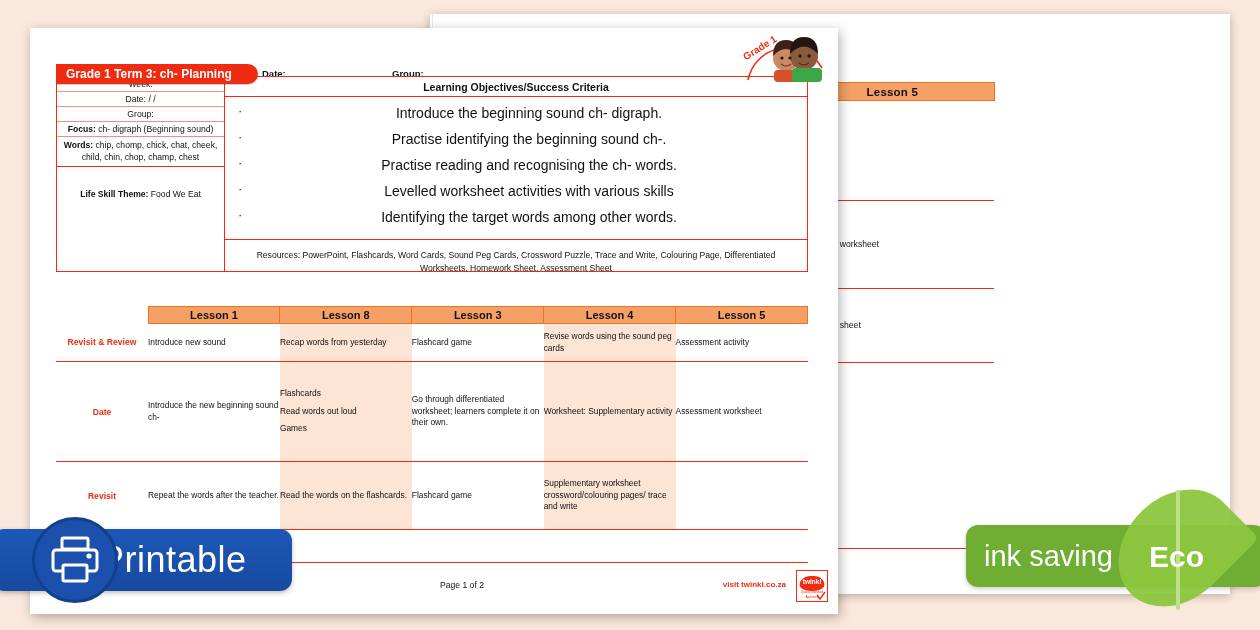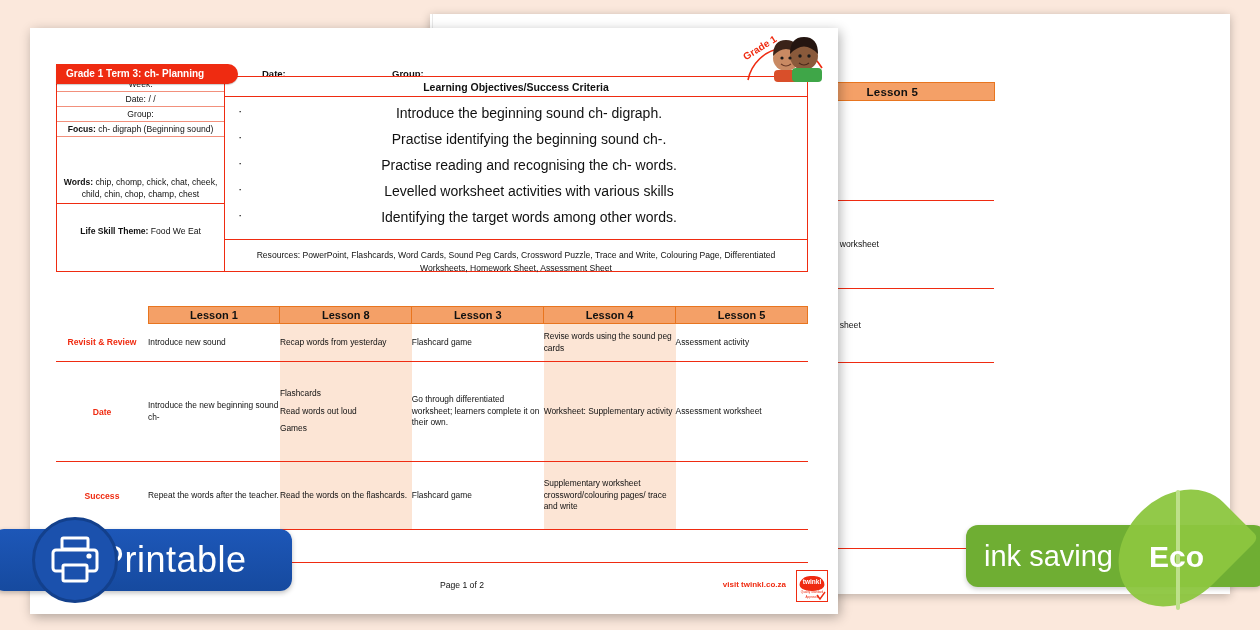--- a/index.html
+++ b/index.html
@@ -75,25 +75,25 @@
     background-size: 6px 6px;
     opacity: .55;
     pointer-events: none;
   }
 
   
   .title-banner {
     position: absolute;
     left: 26px; top: 36px;
     height: 20px;
-    padding: 0 34px 0 10px;
+    padding: 0 26px 0 10px;
     background: #ef2b11;
     border-radius: 0 11px 11px 0;
     color: #fff;
-    font-size: 10px;
+    font-size: 12px;
     font-weight: bold;
     line-height: 20px;
     white-space: nowrap;
     z-index: 6;
     box-shadow: 0 1px 1px rgba(0,0,0,.2);
   }
   .hdr-date {
     position: absolute; left: 232px; top: 40px;
     font-size: 9.5px; font-weight: bold; color: #111;
   }
@@ -125,21 +125,21 @@
     z-index: 4;
     text-align: center;
   }
   .info-left { width: 168px; border-right: 1.7px solid #ef2b11; display: flex; flex-direction: column; }
   .info-right { flex: 1; display: flex; flex-direction: column; }
 
   .ir { padding: 2px 5px; font-size: 8.6px; color: #111; border-bottom: 1.2px solid #f2907c; }
   .ir b { font-weight: bold; }
   .ir.nob { border-bottom: none; margin-top: 20px; }
   .ir.strong { border-bottom: 1.7px solid #ef2b11; }
-  .ir.words { line-height: 1.45; margin-top: 37px; }
+  .ir.words { line-height: 1.45; }
   .ir.grow { flex: 1; }
 
   .lo-title {
     padding: 4px 8px 3px;
     font-size: 10.5px; font-weight: bold; color: #111;
     border-bottom: 1.7px solid #ef2b11;
   }
   .lo-list { padding: 8px 8px 4px 26px; flex: 1; }
   .lo-list li {
     font-size: 14px; color: #111; margin-bottom: 10px;
@@ -428,21 +428,21 @@
         <td class="lt-cell">Introduce the new beginning sound ch-</td>
         <td class="lt-cell tint" style="white-space:pre-line;line-height:2.1">Flashcards
 Read words out loud
 Games</td>
         <td class="lt-cell">Go through differentiated worksheet; learners complete it on their own.</td>
         <td class="lt-cell tint">Worksheet: Supplementary activity</td>
         <td class="lt-cell">Assessment worksheet</td>
       </tr>
 
       <tr class="r-c">
-        <td class="row-label last">Success</td>
+        <td class="row-label last">Revisit</td>
         <td class="lt-cell">Repeat the words after the teacher.</td>
         <td class="lt-cell tint">Read the words on the flashcards.</td>
         <td class="lt-cell">Flashcard game</td>
         <td class="lt-cell tint">Supplementary worksheet crossword/colouring pages/ trace and write</td>
         <td class="lt-cell"></td>
       </tr>
     </tbody>
       </table>
 
     <div class="footer-rule"></div>

